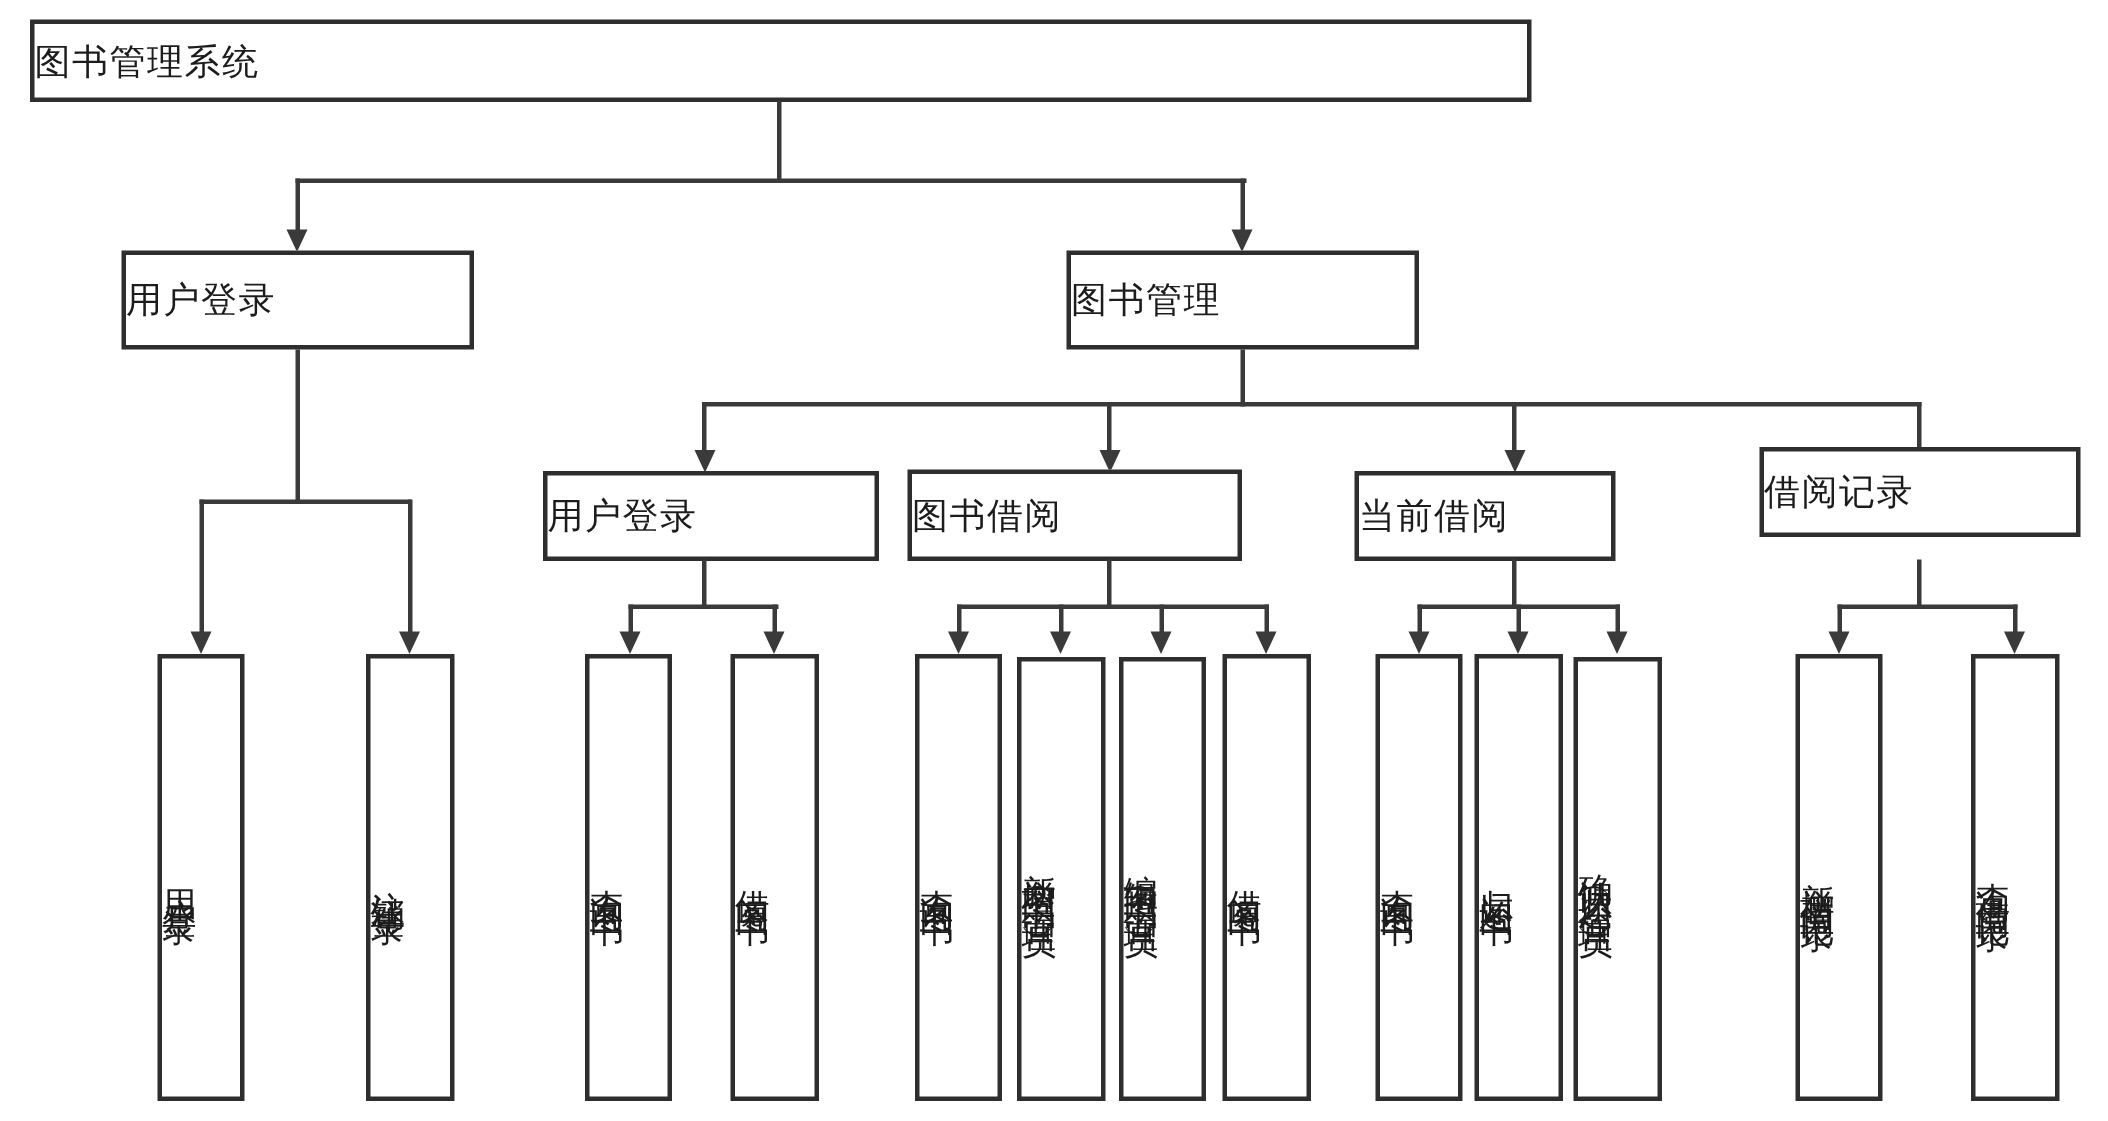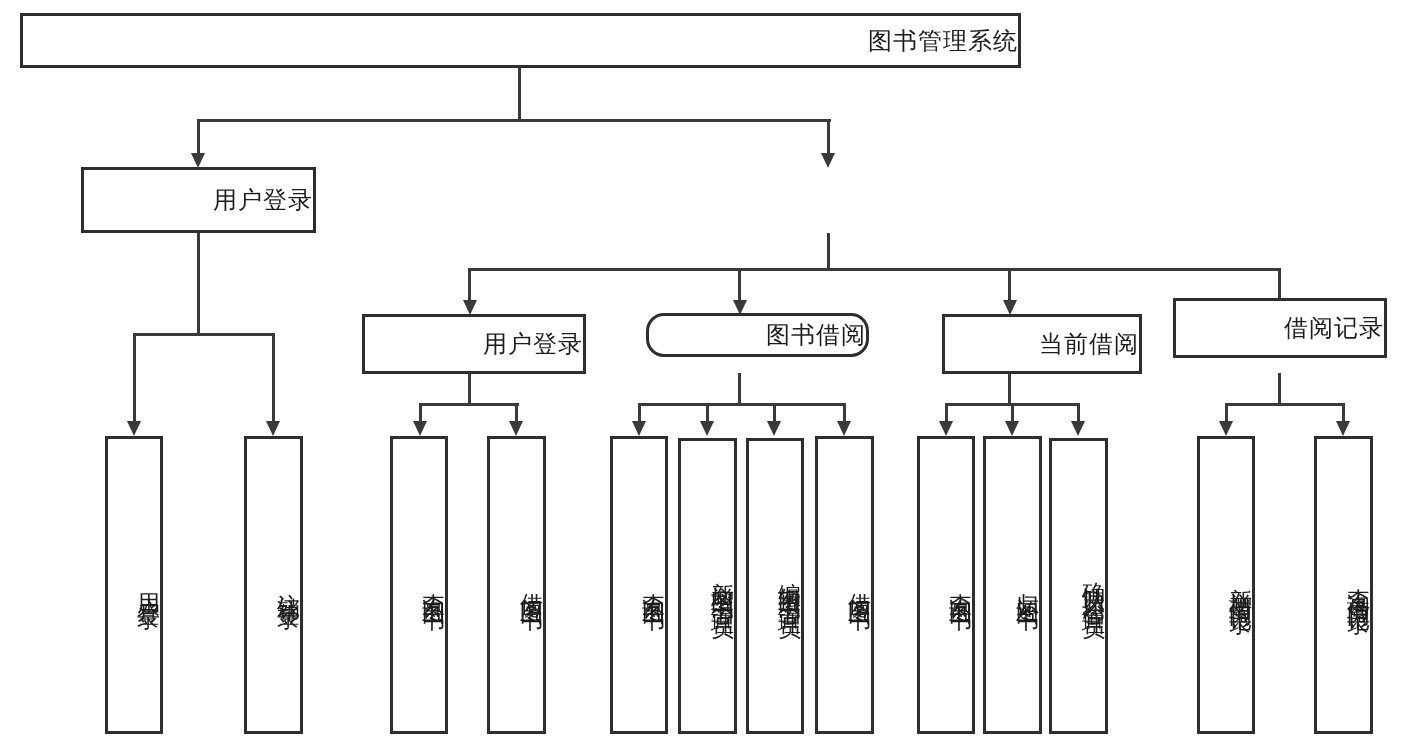--- a/index.html
+++ b/index.html
@@ -15,21 +15,21 @@
     background: #ffffff;
     overflow: hidden;
   }
   .box {
     position: absolute;
     box-sizing: border-box;
     border: 3px solid #2e2e2e;
     background: #ffffff;
     display: flex;
     align-items: center;
-    justify-content: flex-end;
+    justify-content: flex-start;
     color: #1c1c1c;
     font-size: 24px;
     letter-spacing: 1px;
   }
   .box .lbl { white-space: nowrap; }
   .vbox .lbl {
     writing-mode: vertical-rl;
     text-orientation: mixed;
     white-space: nowrap;
     font-size: 23px;
@@ -72,20 +72,23 @@
   <div class="vline" style="left:518px; top:67px; height:53px;"></div>
   <div class="hline" style="left:197px; top:119px; width:634px;"></div>
   <div class="vline" style="left:197px; top:119px; height:36px;"></div>
   <div class="arrow" style="left:191px; top:153px;"></div>
   <div class="vline" style="left:827px; top:119px; height:36px;"></div>
   <div class="arrow" style="left:821px; top:153px;"></div>
 
   <div class="box" style="left:81px; top:167px; width:235px; height:66px;">
     <span class="lbl">用户登录</span>
   </div>
+  <div class="box" style="left:711px; top:167px; width:235px; height:66px;">
+    <span class="lbl">图书管理</span>
+  </div>
 
   <div class="vline" style="left:197px; top:233px; height:102px;"></div>
   <div class="hline" style="left:133px; top:333px; width:141px;"></div>
   <div class="vline" style="left:133px; top:333px; height:89px;"></div>
   <div class="arrow" style="left:127px; top:421px;"></div>
   <div class="vline" style="left:272px; top:333px; height:89px;"></div>
   <div class="arrow" style="left:266px; top:421px;"></div>
 
   <div class="vline" style="left:827px; top:233px; height:38px;"></div>
   <div class="hline" style="left:469px; top:268px; width:812px;"></div>
@@ -94,24 +97,24 @@
   <div class="vline" style="left:738px; top:268px; height:34px;"></div>
   <div class="arrow" style="left:733px; top:300px;"></div>
   <div class="vline" style="left:1008px; top:268px; height:34px;"></div>
   <div class="arrow" style="left:1003px; top:300px;"></div>
   <div class="vline" style="left:1278px; top:268px; height:34px;"></div>
   <div class="arrow" style="left:1273px; top:300px;"></div>
 
   <div class="box" style="left:362px; top:314px; width:224px; height:60px;">
     <span class="lbl">用户登录</span>
   </div>
-  <div class="box" style="left:646px; top:313px; width:223px; height:44px;border-radius:18px;">
+  <div class="box" style="left:605px; top:313px; width:223px; height:61px;">
     <span class="lbl">图书借阅</span>
   </div>
-  <div class="box" style="left:942px; top:314px; width:200px; height:60px;padding-left:28px;">
+  <div class="box" style="left:903px; top:314px; width:174px; height:60px;">
     <span class="lbl">当前借阅</span>
   </div>
   <div class="box" style="left:1173px; top:298px; width:214px; height:60px;">
     <span class="lbl">借阅记录</span>
   </div>
 
   <div class="vline" style="left:468px; top:373px; height:32px;"></div>
   <div class="hline" style="left:419px; top:403px; width:100px;"></div>
   <div class="vline" style="left:419px; top:403px; height:19px;"></div>
   <div class="arrow" style="left:413px; top:421px;"></div>

